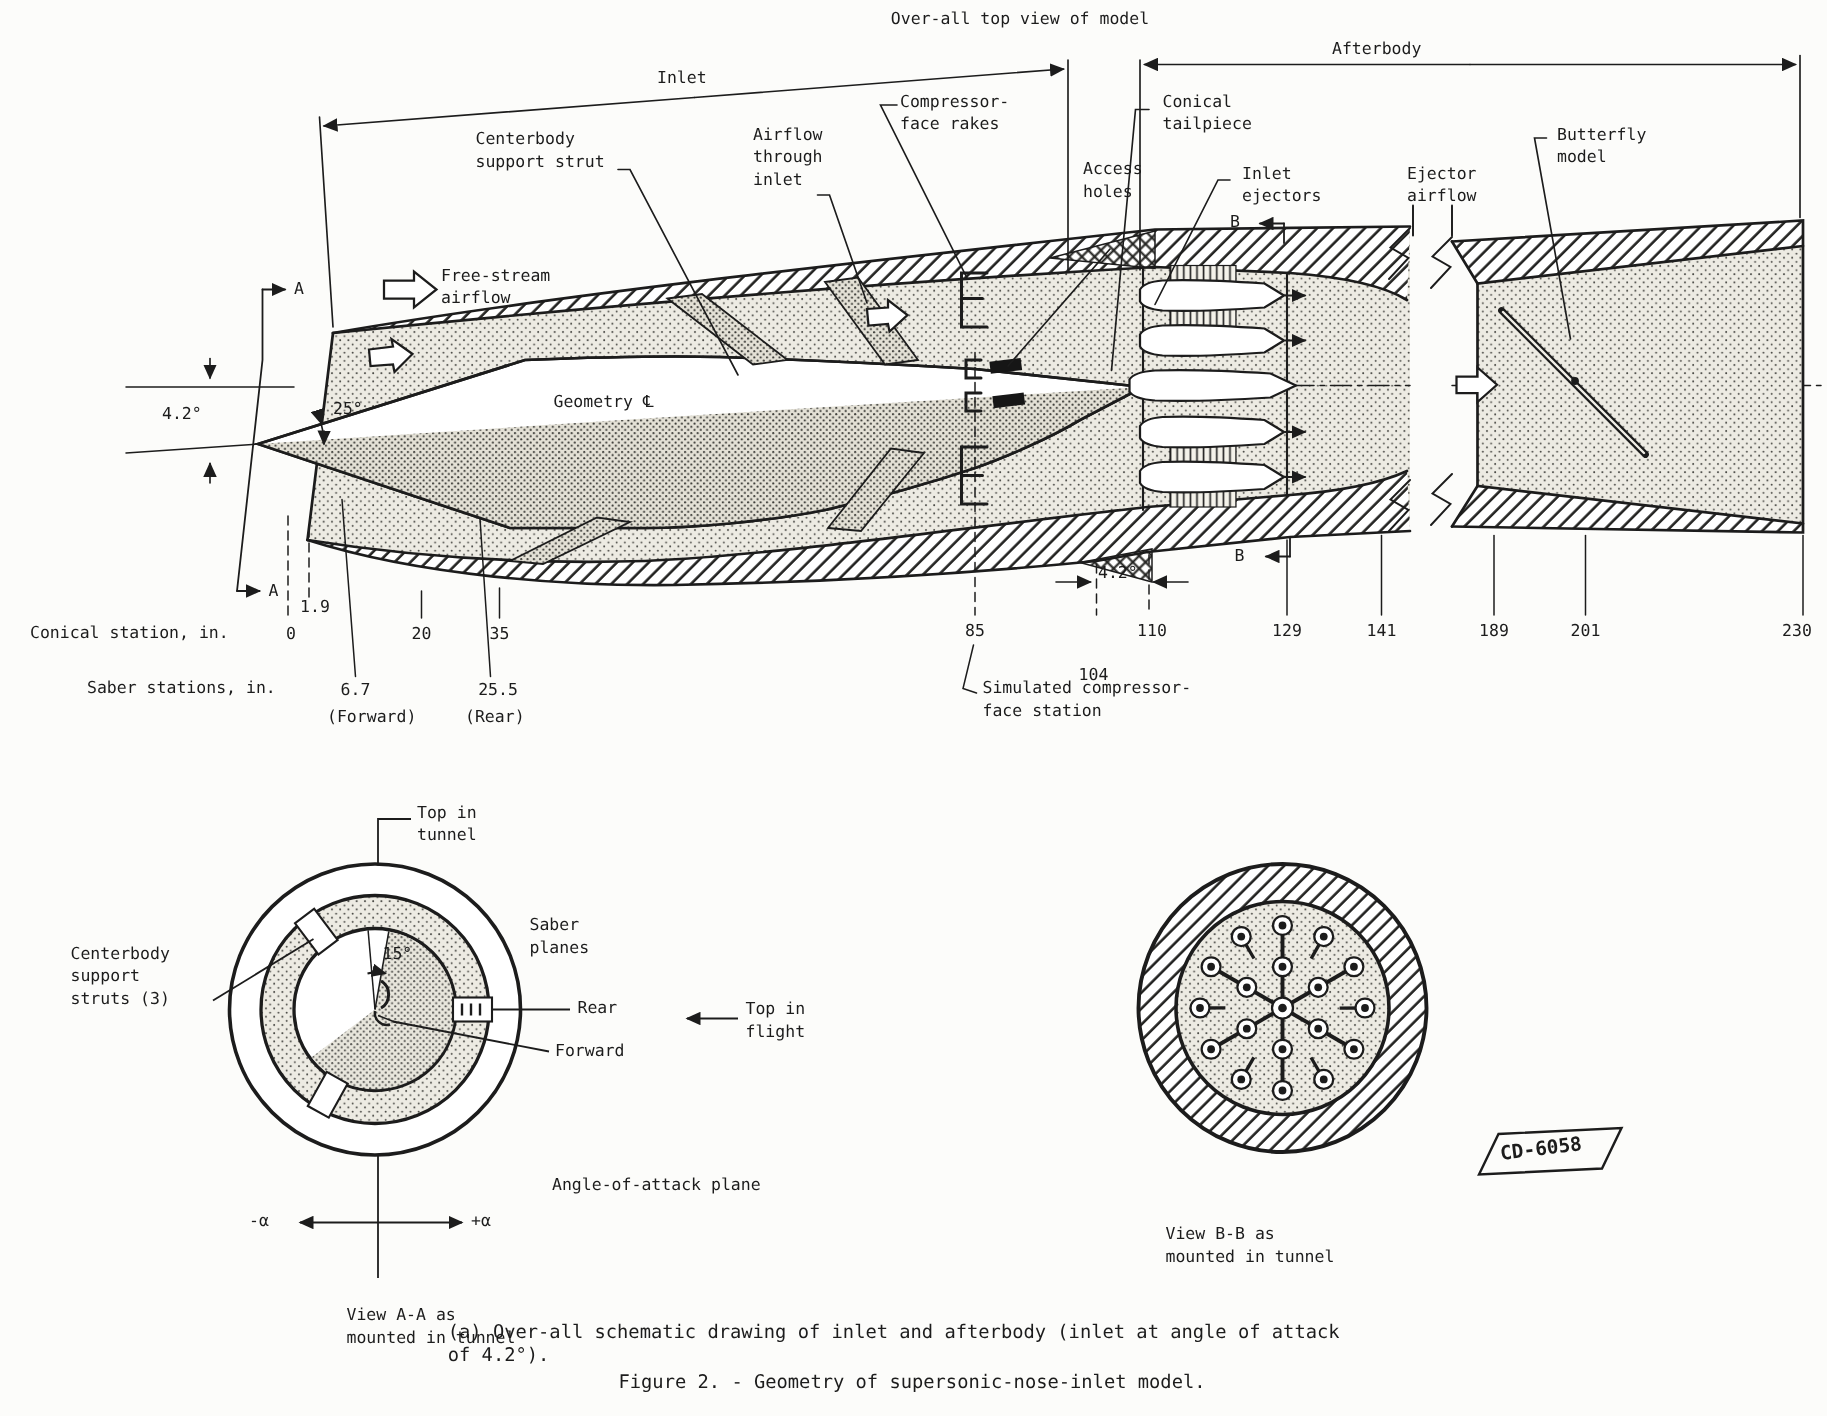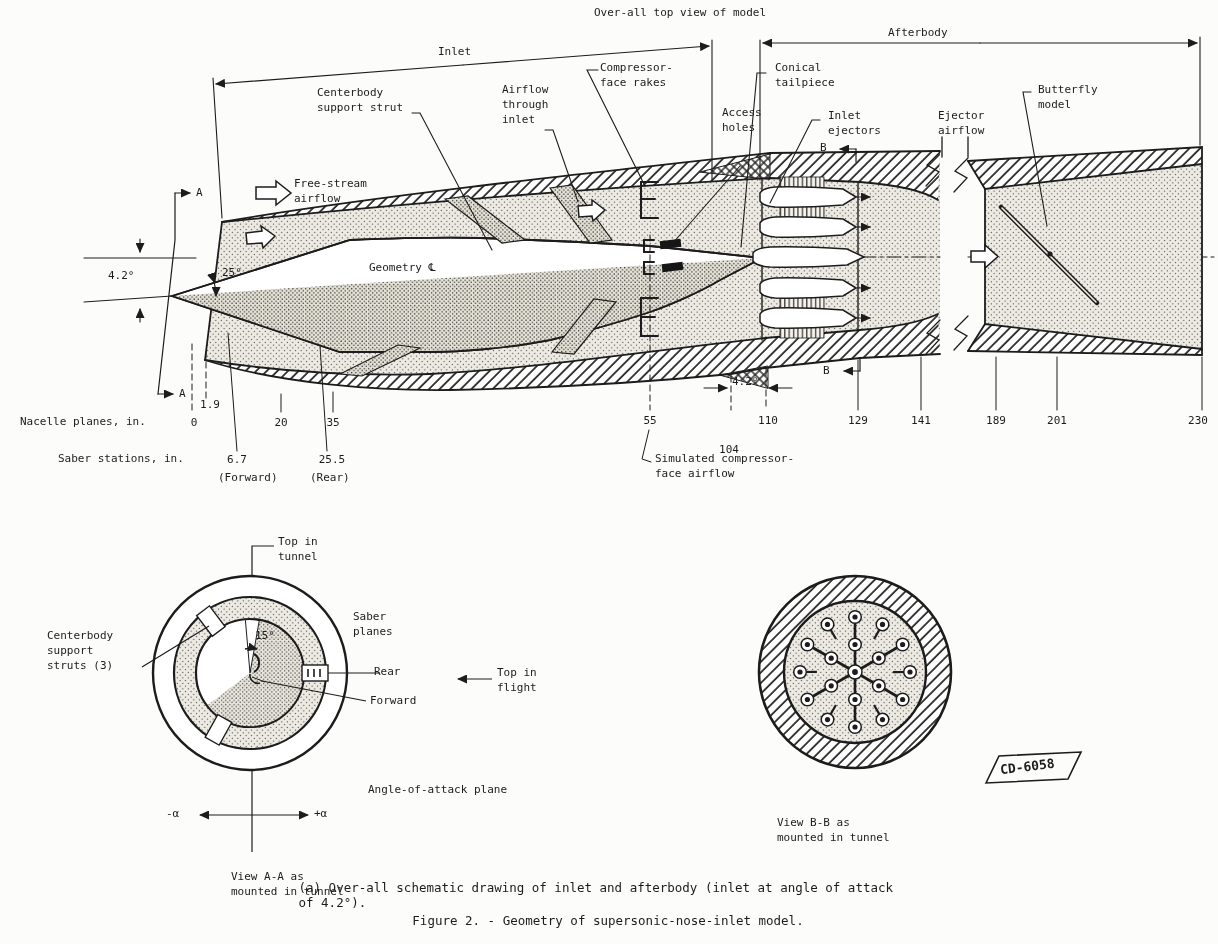--- a/index.html
+++ b/index.html
@@ -382,54 +382,54 @@
 
   <div class="lbl" style="left:222px;top:265px;">25°</div>
   <div class="lbl" style="left:108px;top:268px;">4.2°</div>
   <div class="lbl" style="left:732px;top:374px;">4.2°</div>
 
   <div class="lbl" style="left:196px;top:185px;">A</div>
   <div class="lbl" style="left:179px;top:386px;">A</div>
   <div class="lbl" style="left:820px;top:140px;">B</div>
   <div class="lbl" style="left:823px;top:363px;">B</div>
 
-  <div class="lbl" style="left:20px;top:414px;">Nacelle planes, in.</div>
+  <div class="lbl" style="left:20px;top:414px;">Conical station, in.</div>
   <div class="lbl" style="left:58px;top:451px;">Saber stations, in.</div>
 
   <div>
     <span class="lbl c" style="left:194px;top:415px;">0</span>
     <span class="lbl c" style="left:210px;top:397px;">1.9</span>
     <span class="lbl c" style="left:281px;top:415px;">20</span>
     <span class="lbl c" style="left:333px;top:415px;">35</span>
-    <span class="lbl c" style="left:650px;top:413px;">55</span>
+    <span class="lbl c" style="left:650px;top:413px;">85</span>
     <span class="lbl c" style="left:729px;top:413px;margin-top:29px;">104</span>
     <span class="lbl c" style="left:768px;top:413px;">110</span>
     <span class="lbl c" style="left:858px;top:413px;">129</span>
     <span class="lbl c" style="left:921px;top:413px;">141</span>
     <span class="lbl c" style="left:996px;top:413px;">189</span>
     <span class="lbl c" style="left:1057px;top:413px;">201</span>
     <span class="lbl c" style="left:1198px;top:413px;">230</span>
   </div>
 
   <span class="lbl c" style="left:237px;top:452px;">6.7</span>
   <span class="lbl" style="left:218px;top:470px;">(Forward)</span>
   <span class="lbl c" style="left:332px;top:452px;">25.5</span>
   <span class="lbl" style="left:310px;top:470px;">(Rear)</span>
   <div class="lbl" style="left:655px;top:451px;">Simulated compressor-
-face airflow</div>
+face station</div>
 
   <div class="lbl" style="left:278px;top:534px;">Top in
 tunnel</div>
   <div class="lbl" style="left:353px;top:609px;">Saber
 planes</div>
   <div class="lbl" style="left:47px;top:628px;">Centerbody
 support
 struts (3)</div>
   <div class="lbl" style="left:255px;top:628px;">15°</div>
-  <div class="lbl" style="left:374px;top:664px;">Rear</div>
+  <div class="lbl" style="left:385px;top:664px;">Rear</div>
   <div class="lbl" style="left:370px;top:693px;">Forward</div>
   <div class="lbl" style="left:497px;top:665px;">Top in
 flight</div>
   <div class="lbl" style="left:166px;top:806px;">-α</div>
   <div class="lbl" style="left:314px;top:806px;">+α</div>
   <div class="lbl" style="left:368px;top:782px;">Angle-of-attack plane</div>
   <div class="lbl" style="left:200px;top:869px;margin-left:31px;">View A-A as
 mounted in tunnel</div>
 
   <div class="lbl" style="left:777px;top:815px;">View B-B as

